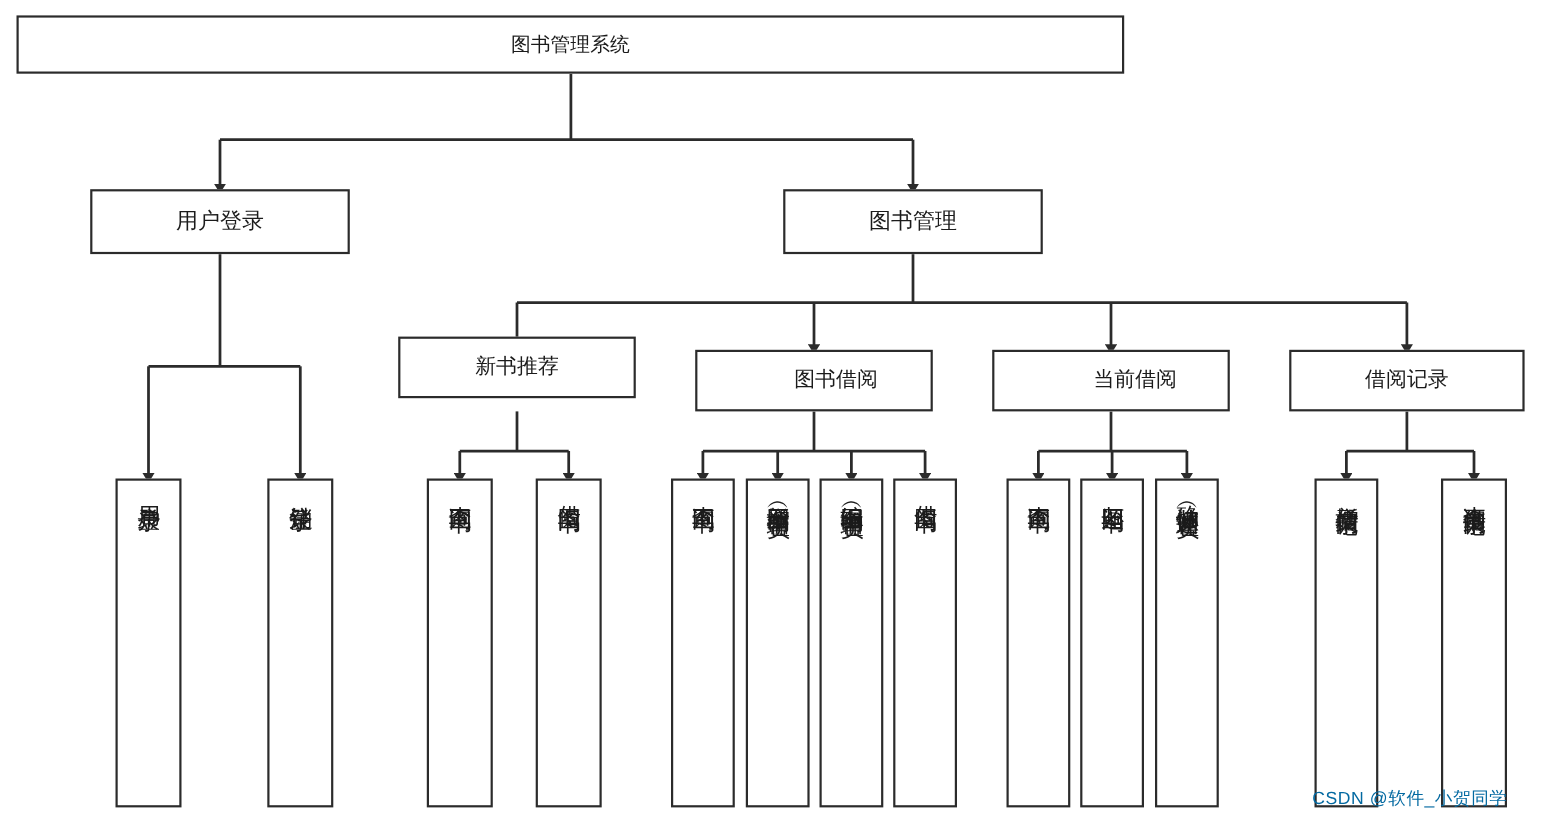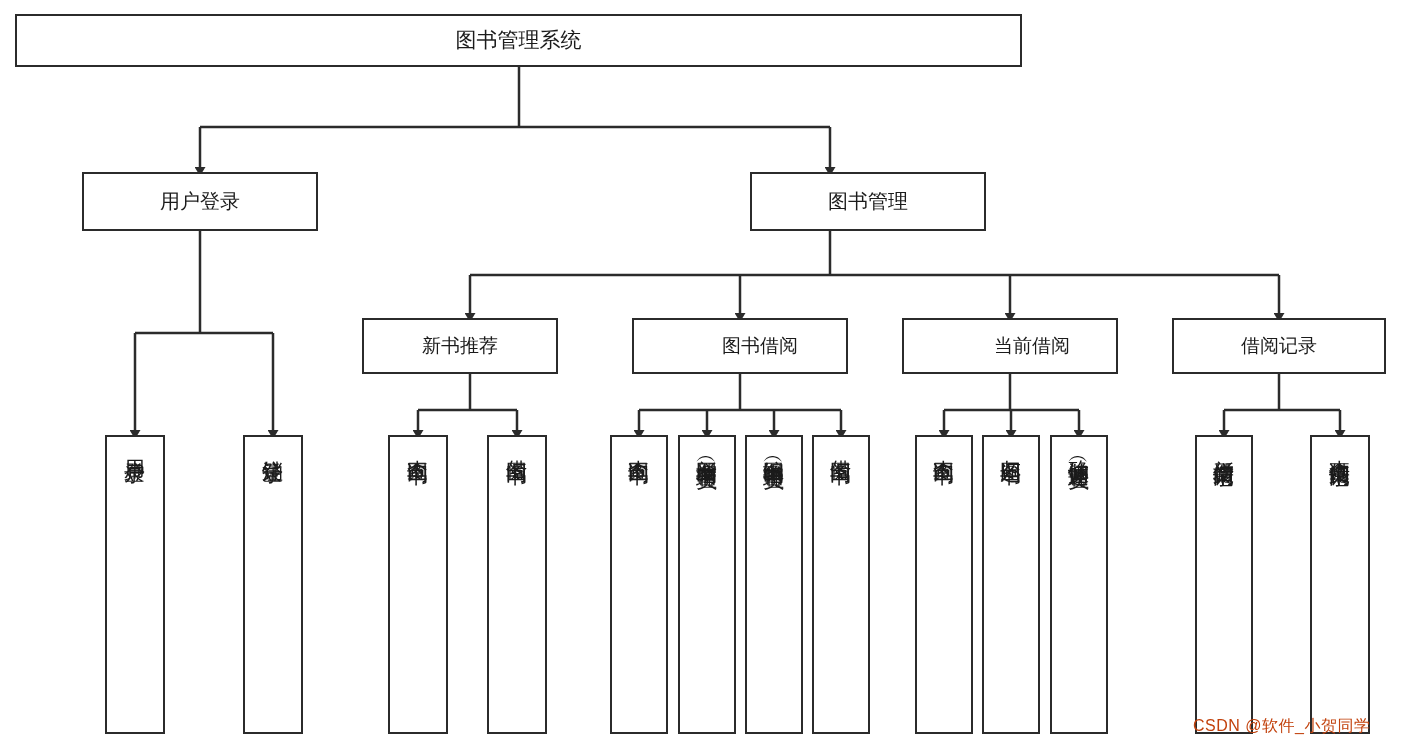--- a/index.html
+++ b/index.html
@@ -34,39 +34,39 @@
     align-items: center;
     justify-content: center;
     color: #1b1b1b;
   }
   .node-label {
     display: block;
     text-align: center;
     line-height: 1.18;
     color: #1b1b1b;
   }
-  .lvl0 { font-size: 21px; justify-content: center; }
+  .lvl0 { font-size: 18px; justify-content: center; }
   .lvl1 { font-size: 20px; }
   .lvl2 { font-size: 19px; }
   .leaf .node-label {
     writing-mode: vertical-rl;
     text-orientation: upright;
     font-size: 21px;
     letter-spacing: 1.5px;
     line-height: 1.1;
     white-space: nowrap;
   }
   .leaf {
     align-items: flex-start;
     justify-content: center;
     padding-top: 6px;
   }
   .watermark {
     position: absolute;
-    color: #c2410c;
+    color: #0369a1;
     font-size: 16px;
     white-space: nowrap;
     letter-spacing: 0.5px;
   }
 </style>
 </head>
 <body>
 
 <div id="canvas">
 
@@ -122,25 +122,25 @@
     </g>
   </svg>
 
   <div class="node lvl0" style="left:15px;top:14px;width:1007px;height:53px;">
     <span class="node-label">图书管理系统</span>
   </div>
 
   <div class="node lvl1" style="left:82px;top:172px;width:236px;height:59px;">
     <span class="node-label">用户登录</span>
   </div>
-  <div class="node lvl1" style="left:712px;top:172px;width:236px;height:59px;margin-left:38px;">
+  <div class="node lvl1" style="left:712px;top:172px;width:236px;height:59px;">
     <span class="node-label">图书管理</span>
   </div>
 
-  <div class="node lvl2" style="left:362px;top:318px;width:196px;height:56px;">
+  <div class="node lvl2" style="left:362px;top:306px;width:216px;height:56px;">
     <span class="node-label">新书推荐</span>
   </div>
   <div class="node lvl2" style="left:632px;top:318px;width:216px;height:56px;padding-left:40px;">
     <span class="node-label">图书借阅</span>
   </div>
   <div class="node lvl2" style="left:902px;top:318px;width:216px;height:56px;padding-left:44px;">
     <span class="node-label">当前借阅</span>
   </div>
   <div class="node lvl2" style="left:1172px;top:318px;width:214px;height:56px;">
     <span class="node-label">借阅记录</span>

